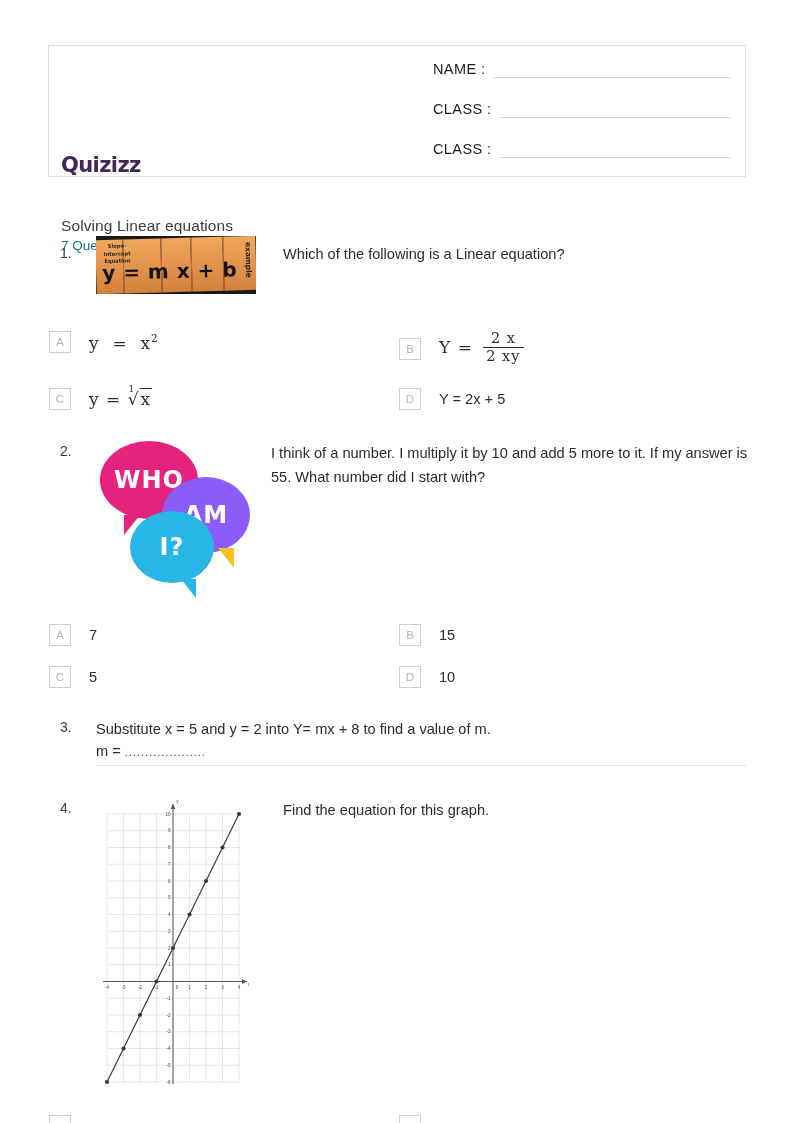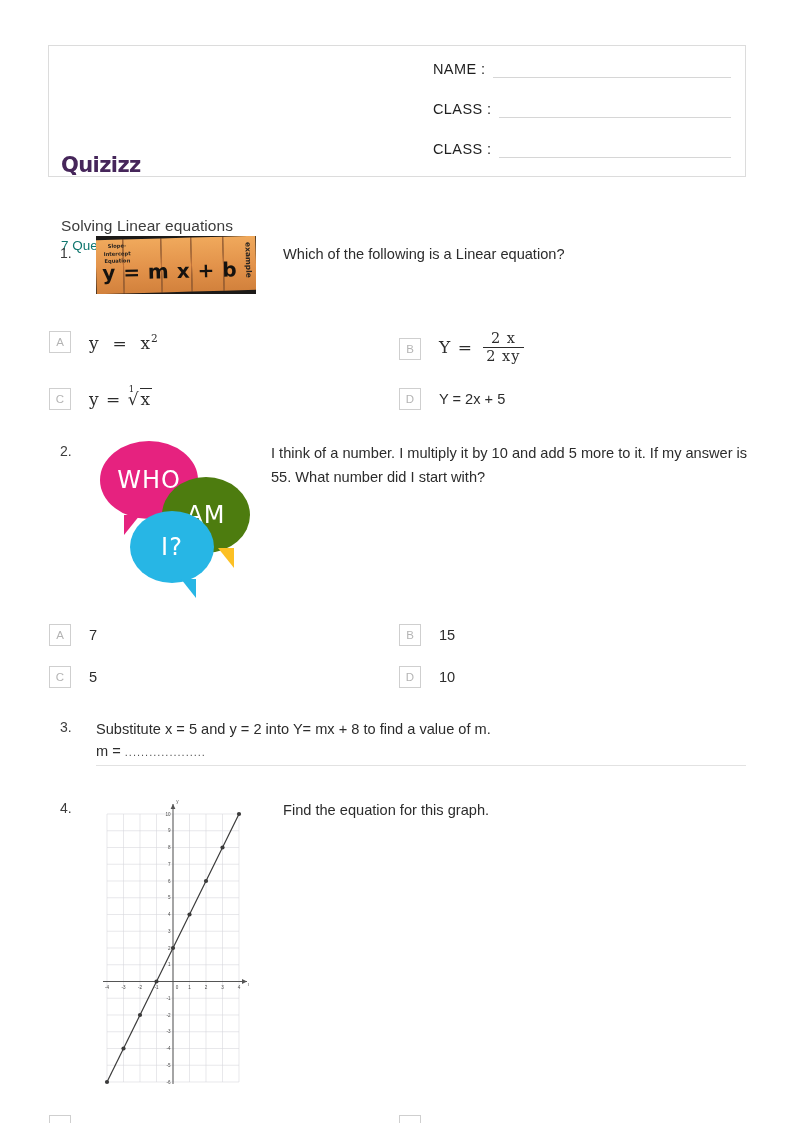--- a/index.html
+++ b/index.html
@@ -238,21 +238,21 @@
     width: 163px;
     height: 172px;
   }
   .bubble {
     position: absolute;
     border-radius: 50%;
     display: flex;
     align-items: center;
     justify-content: center;
     color: #ffffff;
-    font-weight: normal;
+    font-weight: bold;
     font-family: "DejaVu Sans", sans-serif;
     letter-spacing: 1px;
   }
   .bubble .tail {
     position: absolute;
     width: 0; height: 0;
   }
   .b-who {
     left: 4px; top: 4px;
     width: 98px; height: 78px;
@@ -260,21 +260,21 @@
     font-size: 24px;
   }
   .b-who .tail {
     left: 24px; bottom: -16px;
     border-left: 16px solid #e6227f;
     border-bottom: 20px solid transparent;
   }
   .b-am {
     left: 66px; top: 40px;
     width: 88px; height: 76px;
-    background: #4d7c0f;
+    background: #8b5cf6;
     font-size: 24px;
   }
   .b-am .tail {
     right: 16px; bottom: -15px;
     border-right: 16px solid #fcc024;
     border-bottom: 20px solid transparent;
   }
   .b-i {
     left: 34px; top: 74px;
     width: 84px; height: 72px;

